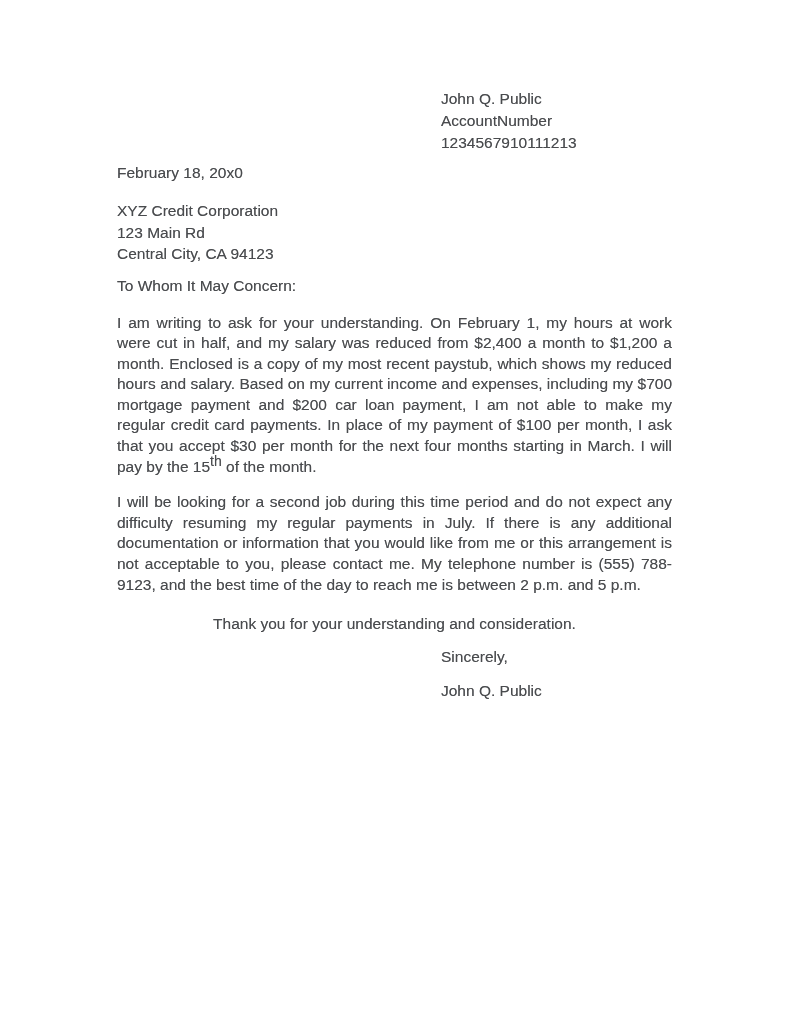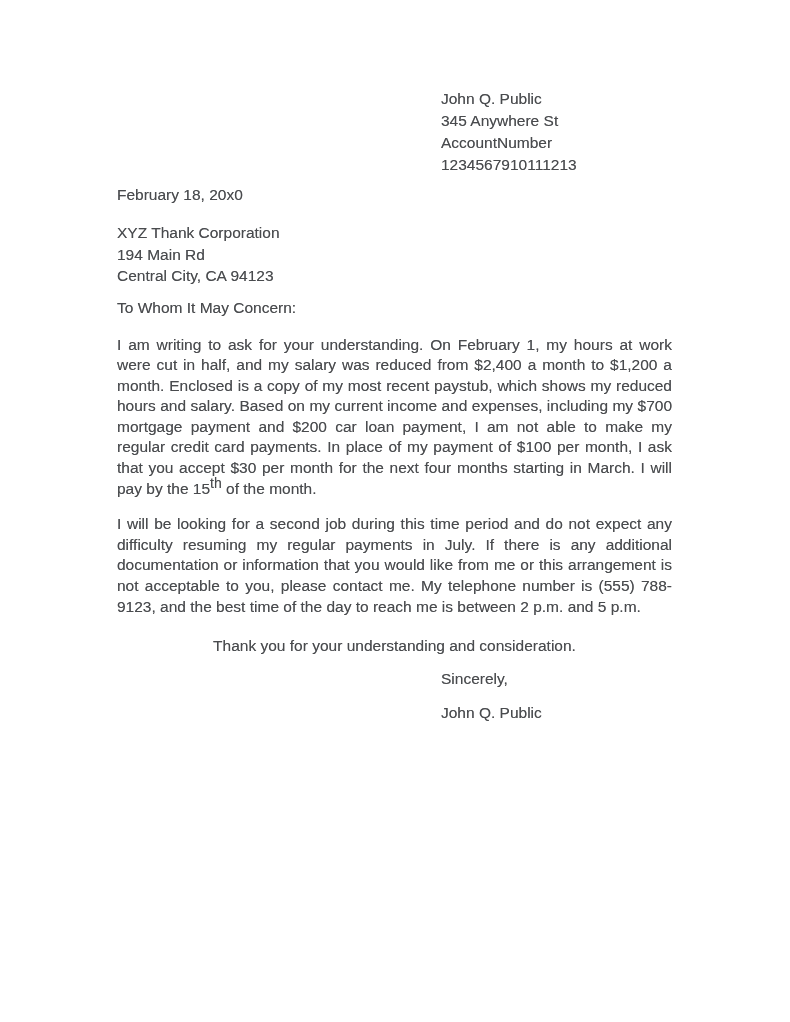--- a/index.html
+++ b/index.html
@@ -70,33 +70,32 @@
     line-height: 21px;
   }
 </style>
 </head>
 <body>
 
 <div class="page">
 
   <div class="sender-block">
     <div>John Q. Public</div>
-    <div>345 Anywhere St</div>
     <div class="account-line">
       <span>Account</span>
       <span>Number</span>
     </div>
     <div>1234567910111213</div>
   </div>
 
   <div class="date-line">February 18, 20x0</div>
 
   <div class="recipient-block">
-    <div>XYZ Thank Corporation</div>
-    <div>194 Main Rd</div>
+    <div>XYZ Credit Corporation</div>
+    <div>123 Main Rd</div>
     <div>Central City, CA 94123</div>
   </div>
 
   <div class="salutation">To Whom It May Concern:</div>
 
   <p class="body-par"><span>I am writing to ask for your understanding. On February 1, my hours at work were cut in half, and my salary was reduced from $2,400 a month to $1,200 a month. Enclosed is a copy of my most recent paystub, which shows my reduced hours and salary. Based on my current income and expenses, including my $700 mortgage payment and $200 car loan payment, I am not able to make my regular credit card payments. In place of my payment of $100 per month, I ask that you accept $30 per month for the next four months starting in March. I will pay by the 15</span><sup class="ordinal">th</sup><span> of the month.</span></p>
 
   <p class="body-par second">I will be looking for a second job during this time period and do not expect any difficulty resuming my regular payments in July. If there is any additional documentation or information that you would like from me or this arrangement is not acceptable to you, please contact me. My telephone number is (555) 788-9123, and the best time of the day to reach me is between 2 p.m. and 5 p.m.</p>
 
   <p class="body-par closing">Thank you for your understanding and consideration.</p>

